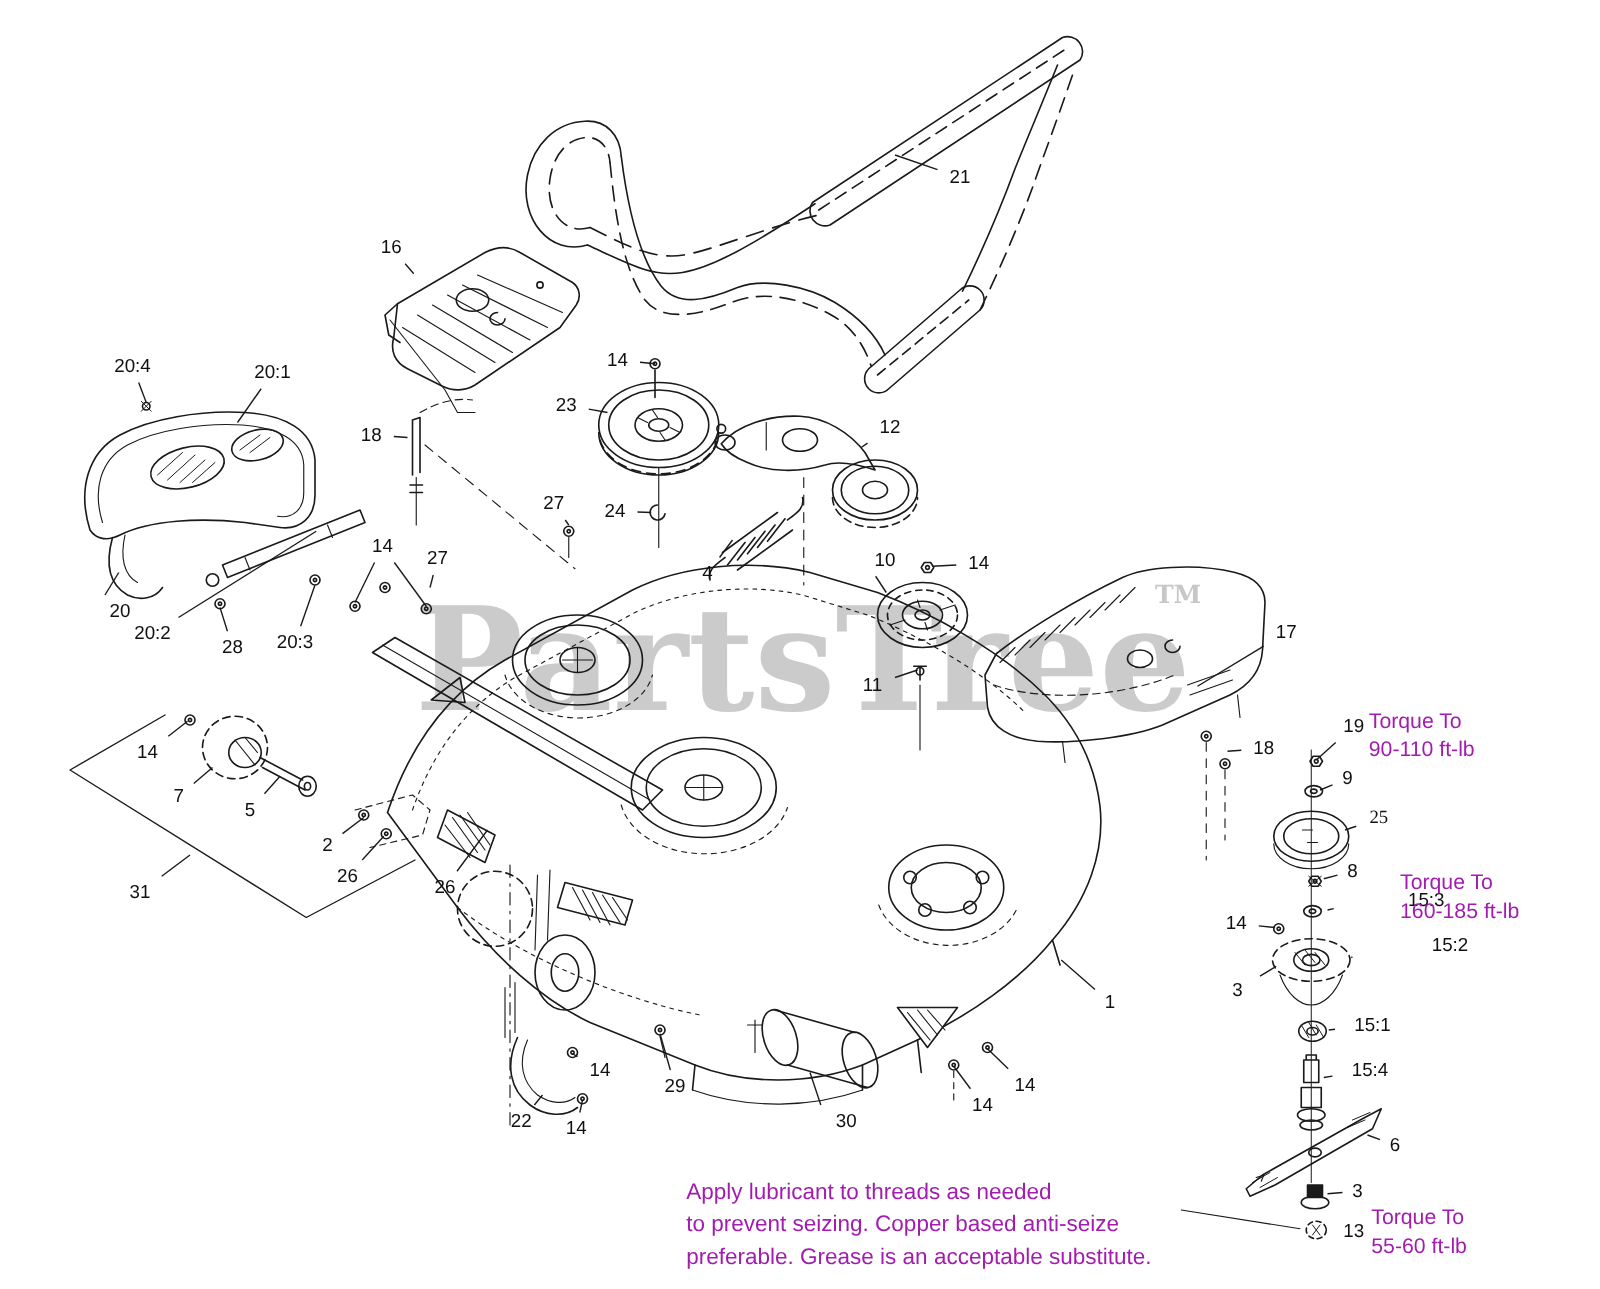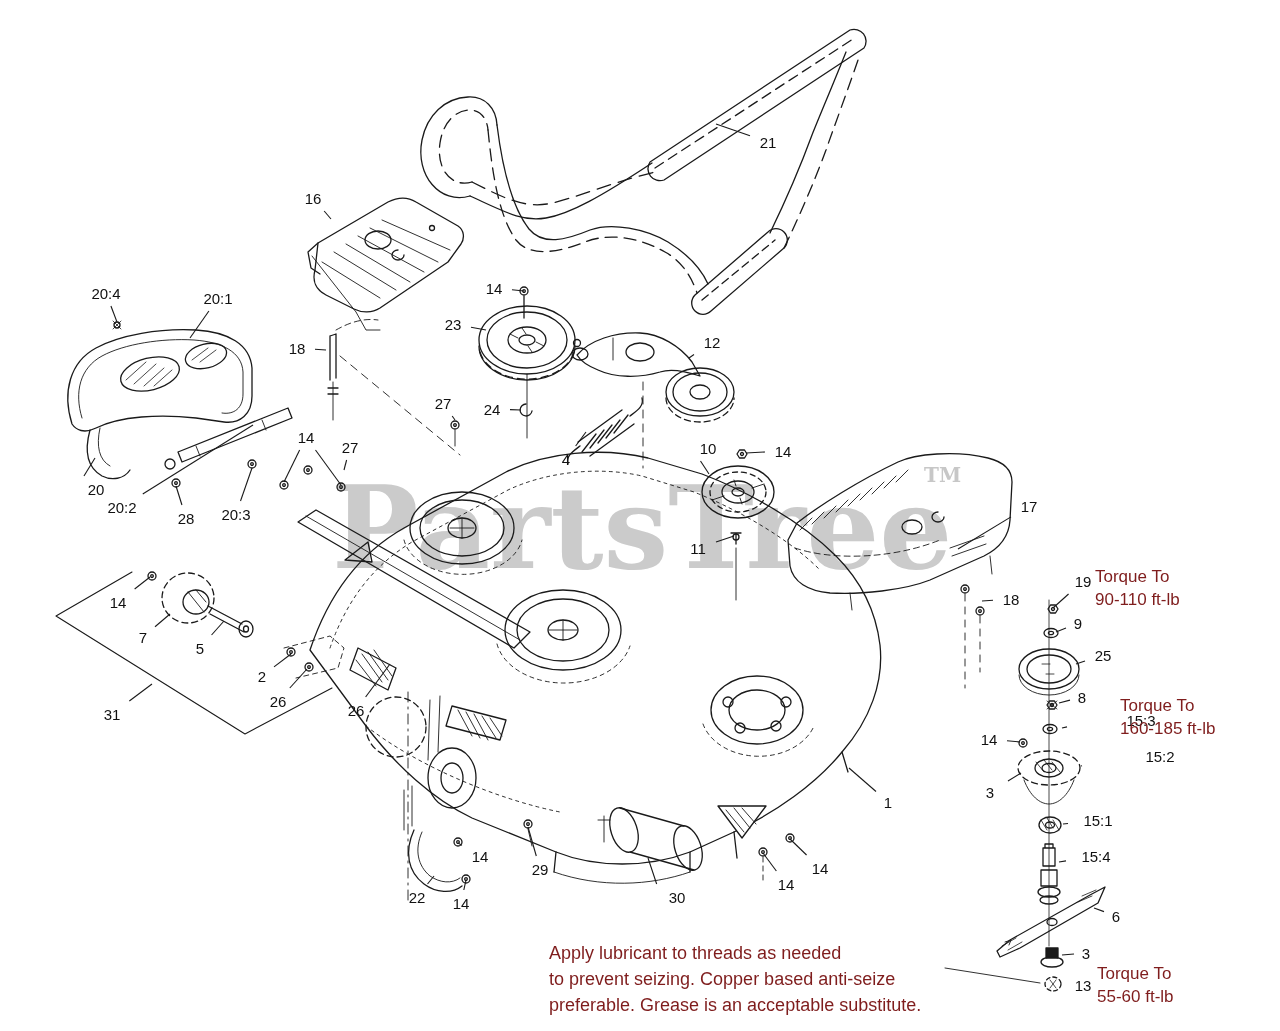--- a/index.html
+++ b/index.html
@@ -1,21 +1,21 @@
 <!DOCTYPE html>
 <html><head>
 <meta charset="utf-8">
 <style>
   html,body{margin:0;padding:0;background:#ffffff;}
   .stage{position:relative;width:1280px;height:1031px;background:#ffffff;overflow:hidden;
          font-family:"Liberation Sans", sans-serif;color:#111;}
   .stage svg{position:absolute;left:0;top:0;}
   .callout{position:absolute;transform:translate(-50%,-50%);font-size:15px;line-height:1;
            color:#111;white-space:nowrap;letter-spacing:0px;}
-  .annotation{position:absolute;color:#7f1d1d;white-space:pre-line;}
+  .annotation{position:absolute;color:#a21caf;white-space:pre-line;}
   .ann-torque{font-size:17px;line-height:23px;}
   .ann-note{font-size:18px;line-height:26px;}
 </style>
 </head>
 <body>
 
 <div class="stage">
 
   <svg width="1280" height="1031" viewBox="0 0 1280 1031">
 
@@ -349,21 +349,21 @@
       <div class="callout" style="left: 783px; top: 451px;">14</div>
       <div class="callout" style="left: 1029px; top: 506px;">17</div>
       <div class="callout" style="left: 76px; top: 489px; margin-left: 20px;">20</div>
       <div class="callout" style="left: 122px; top: 507px;">20:2</div>
       <div class="callout" style="left: 186px; top: 518px;">28</div>
       <div class="callout" style="left: 236px; top: 514px;">20:3</div>
       <div class="callout" style="left: 698px; top: 548px;">11</div>
       <div class="callout" style="left: 1083px; top: 581px;">19</div>
       <div class="callout" style="left: 1011px; top: 599px;">18</div>
       <div class="callout" style="left: 1078px; top: 623px;">9</div>
-      <div class="callout" style="left: 1103px; top: 655px;">25</div>
+      <div class="callout" style="left: 1103px; top: 655px; font-family: Liberation Serif, serif;">25</div>
       <div class="callout" style="left: 118px; top: 602px;">14</div>
       <div class="callout" style="left: 143px; top: 637px;">7</div>
       <div class="callout" style="left: 200px; top: 648px;">5</div>
       <div class="callout" style="left: 1082px; top: 697px;">8</div>
       <div class="callout" style="left: 262px; top: 676px;">2</div>
       <div class="callout" style="left: 1097px; top: 720px; margin-left: 44px;">15:3</div>
       <div class="callout" style="left: 278px; top: 701px;">26</div>
       <div class="callout" style="left: 989px; top: 739px;">14</div>
       <div class="callout" style="left: 1112px; top: 756px; margin-left: 48px;">15:2</div>
       <div class="callout" style="left: 356px; top: 710px;">26</div>

